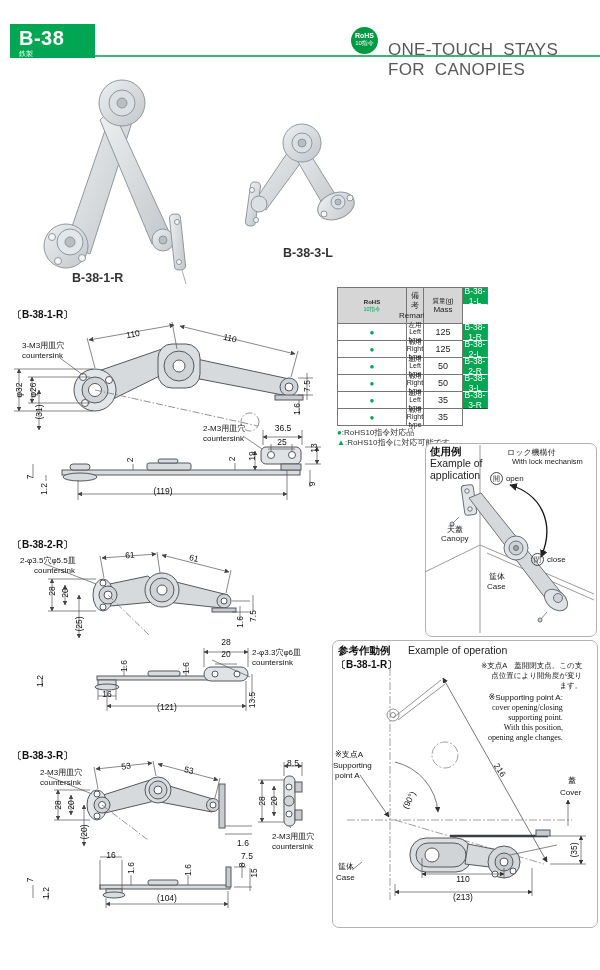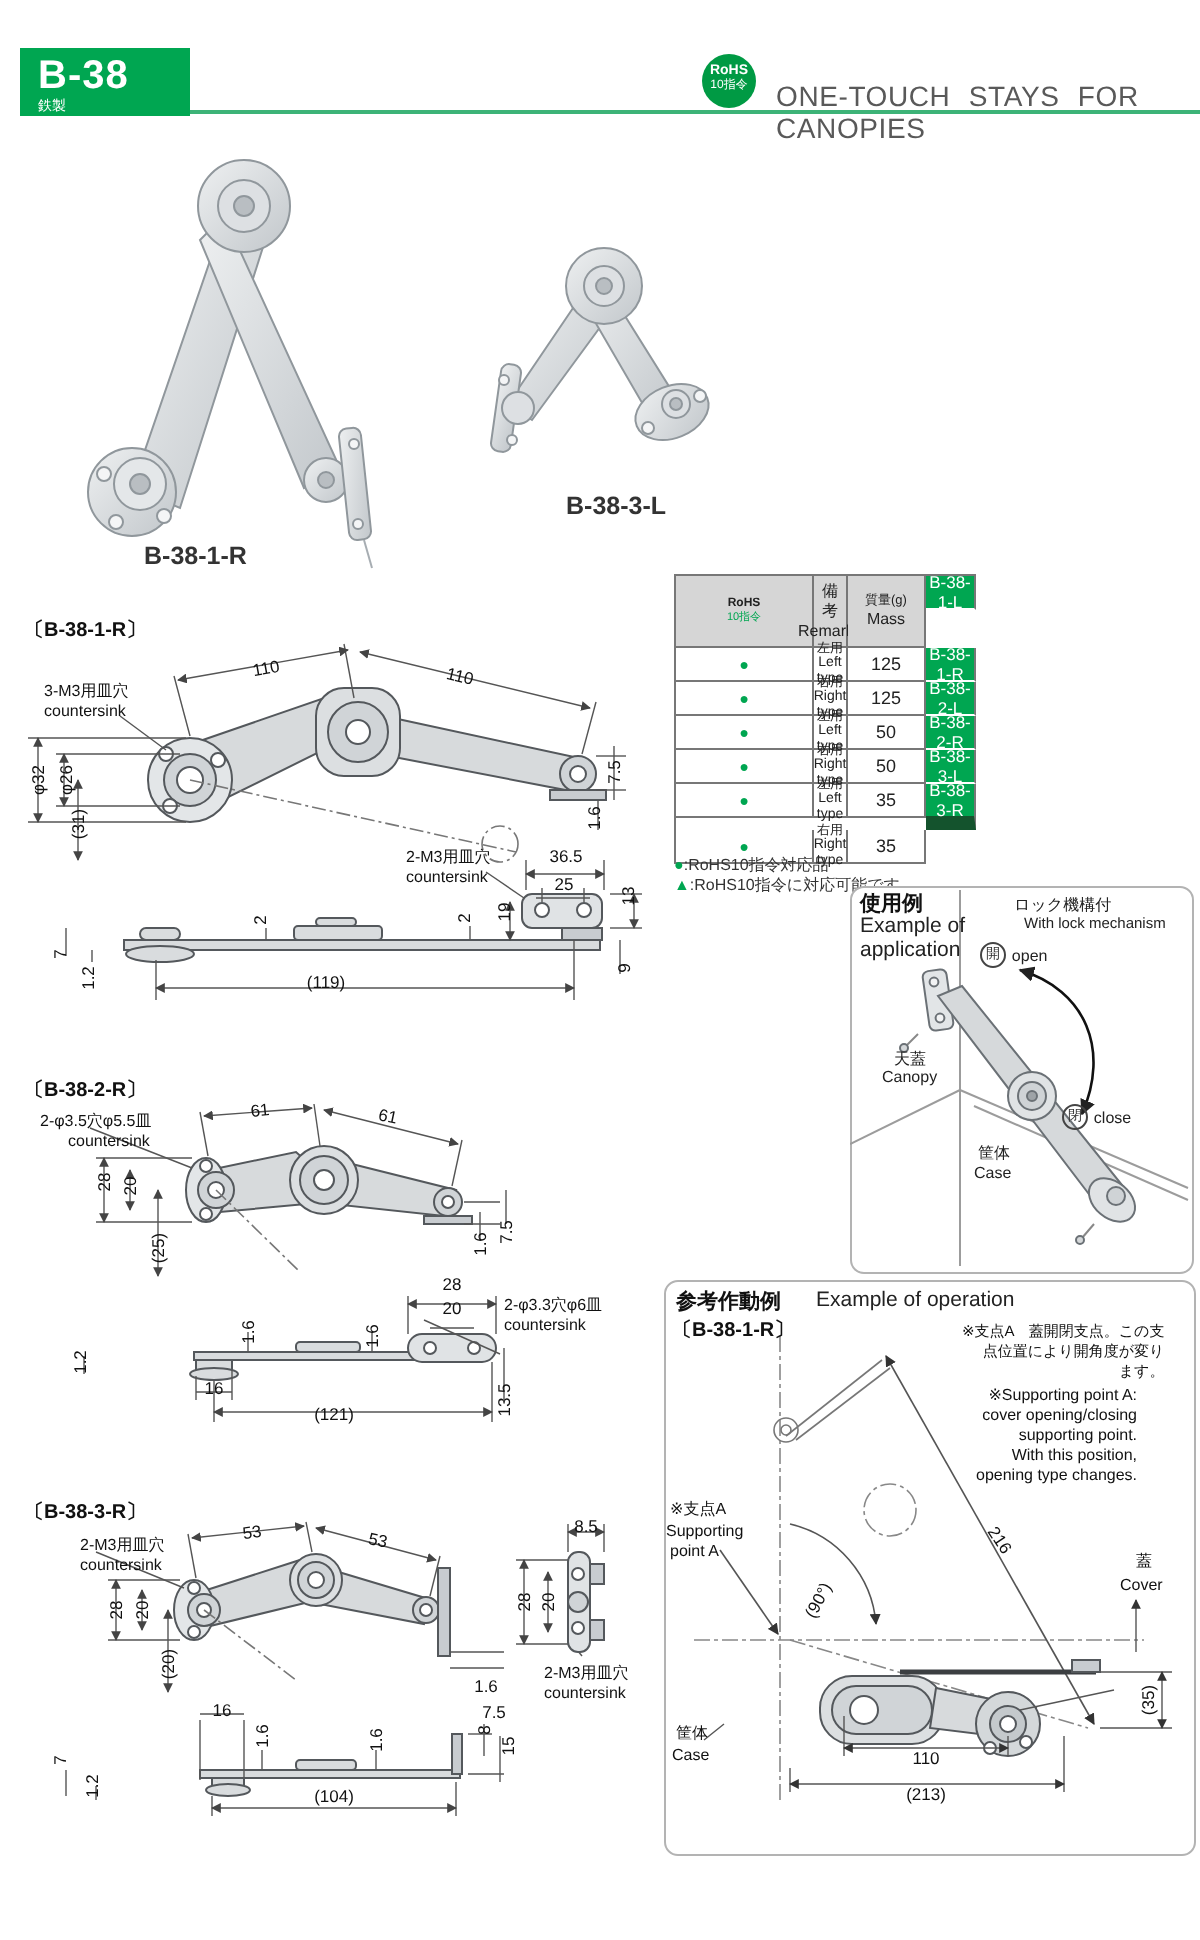--- a/index.html
+++ b/index.html
@@ -7,60 +7,60 @@
         font-family:"Liberation Sans","DejaVu Sans",sans-serif;color:#222;}
   
   .hdr-box{position:absolute;left:10px;top:24px;width:85px;height:34px;background:#00A651;color:#fff;}
   .hdr-code{font-size:20px;font-weight:bold;line-height:24px;margin:2px 0 0 9px;letter-spacing:.5px;}
   .hdr-sub{font-size:7px;margin-left:9px;line-height:7px;}
   .hdr-line{position:absolute;left:10px;right:0;top:55px;height:2px;background:#3db377;}
   .rohs-badge{position:absolute;left:351px;top:27px;width:27px;height:27px;border-radius:50%;
               background:#009A44;color:#fff;text-align:center;}
   .rohs-badge .l1{font-size:7px;font-weight:bold;line-height:8px;margin-top:5px;}
   .rohs-badge .l2{font-size:6px;line-height:7px;}
-  .hdr-title{position:absolute;left:388px;top:40px;font-size:14px;color:#595959;word-spacing:5px;letter-spacing:.3px;}
+  .hdr-title{position:absolute;left:388px;top:40px;font-size:17px;color:#595959;word-spacing:5px;letter-spacing:.3px;}
   
   .dim{position:absolute;font-size:8.5px;color:#111;white-space:nowrap;transform:translate(-50%,-50%);}
   .lbl{position:absolute;font-size:8px;color:#111;line-height:9.5px;white-space:nowrap;}
   .sec-title{position:absolute;font-size:10px;font-weight:bold;color:#111;white-space:nowrap;}
   .photo-label{position:absolute;font-size:12.5px;font-weight:bold;color:#333;white-space:nowrap;}
   svg{position:absolute;}
   
   .cat-table{position:absolute;left:337px;top:287px;display:grid;grid-template-columns:69px 17px 39px 25px;
              border-top:1px solid #777;border-left:1px solid #777;background:#fff;}
   .ct{border-right:1px solid #777;border-bottom:1px solid #777;display:flex;flex-direction:column;
       align-items:center;justify-content:center;text-align:center;}
   .ct-h{height:35px;background:#d6d6d6;}
   .ct-h.dark{background:#7f7f7f;color:#fff;}
   .ct-h .a{font-size:8px;line-height:10px;}
   .ct-h .b{font-size:8px;line-height:10px;}
   .ct-h .r1{font-size:6px;font-weight:bold;line-height:7px;color:#222;}
   .ct-h .r2{font-size:5.5px;line-height:6px;color:#00A651;}
   .ct-h .m1{font-size:6.5px;line-height:8px;}
   .ct-r{height:16px;}
   .ct-no{background:#00A651;color:#fff;font-size:8.5px;border-bottom:1px solid #fff;}
-  .ct-no.last{border-bottom:7px solid #14532d;}
+  .ct-no.last{border-bottom:1px solid #14532d;}
   .ct-dot{color:#00A651;font-size:8px;}
   .ct-rm .jp{font-size:6.5px;line-height:7px;}
   .ct-rm .en{font-size:7px;line-height:8px;}
   .ct-mass{font-size:9px;}
   .foot{position:absolute;font-size:8px;color:#333;white-space:nowrap;}
   .foot .sym{color:#00A651;}
   
   .panel{position:absolute;border:1.5px solid #b3b3b3;border-radius:7px;background:#fff;}
   .app-title{position:absolute;font-size:10.5px;font-weight:bold;color:#111;white-space:nowrap;}
   .app-txt{position:absolute;font-size:10.5px;color:#222;white-space:nowrap;}
   .small8{font-size:8px;}
   .kanji-circle{display:inline-block;width:11px;height:11px;border:1px solid #444;border-radius:50%;
                 font-size:7px;line-height:11px;text-align:center;color:#333;vertical-align:middle;}
   .note{position:absolute;white-space:nowrap;color:#111;text-align:right;}
   .note div{line-height:10px;}
   .note .jp{font-size:7.5px;}
   .note .en{font-size:8px;}
-  .note .ind{padding-left:7px;}
+  .note .ind{padding-left:7px;font-family:Liberation Serif, serif;}
 </style>
 </head>
 <body>
 
 <div class="page">
 
   <div class="hdr-line"></div>
   <div class="hdr-box">
     <div class="hdr-code">B-38</div>
     <div class="hdr-sub">鉄製</div>
@@ -606,21 +606,21 @@
   <div class="note" style="left:481px;top:661px">
     <div class="jp">※支点A　蓋開閉支点。この支</div>
     <div class="jp ind">点位置により開角度が変り</div>
     <div class="jp ind">ます。</div>
   </div>
   <div class="note" style="left:481px;top:693px">
     <div class="en">※Supporting point A:</div>
     <div class="en ind">cover opening/closing</div>
     <div class="en ind">supporting point.</div>
     <div class="en ind">With this position,</div>
-    <div class="en ind">opening type changes.</div>
+    <div class="en ind">opening angle changes.</div>
   </div>
   <span class="dim" style="left:500px;top:770px;transform:translate(-50%,-50%) rotate(56deg)">216</span>
   <span class="dim" style="left:409px;top:800px;transform:translate(-50%,-50%) rotate(-62deg)">(90°)</span>
   <span class="dim" style="left:574px;top:850px;transform:translate(-50%,-50%) rotate(-90deg)">(35)</span>
   <span class="dim" style="left:463px;top:879px">110</span>
   <span class="dim" style="left:463px;top:897px">(213)</span>
   <div class="lbl" style="left:335px;top:750px">※支点A</div>
   <div class="lbl" style="left:333px;top:761px">Supporting</div>
   <div class="lbl" style="left:335px;top:771px">point A</div>
   <div class="lbl" style="left:568px;top:776px">蓋</div>

